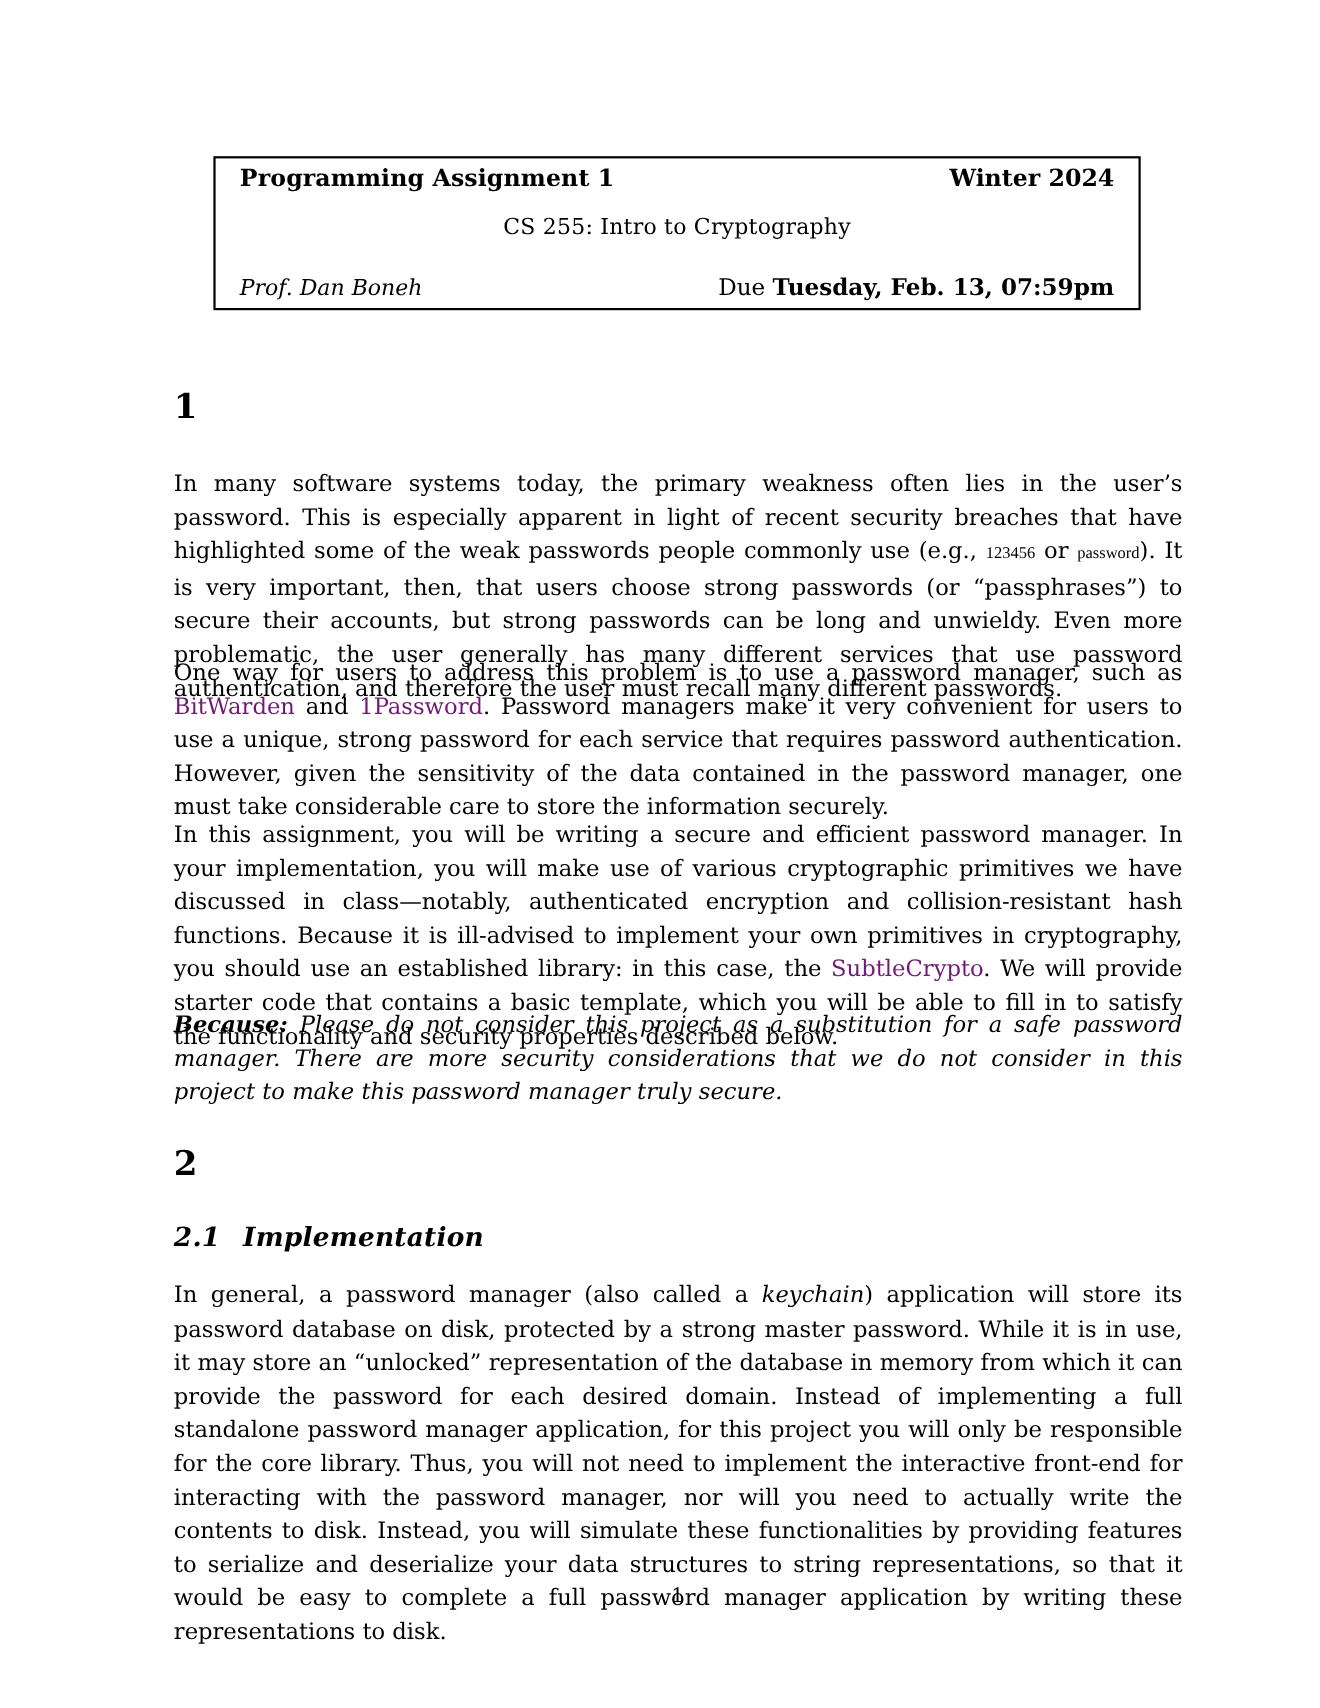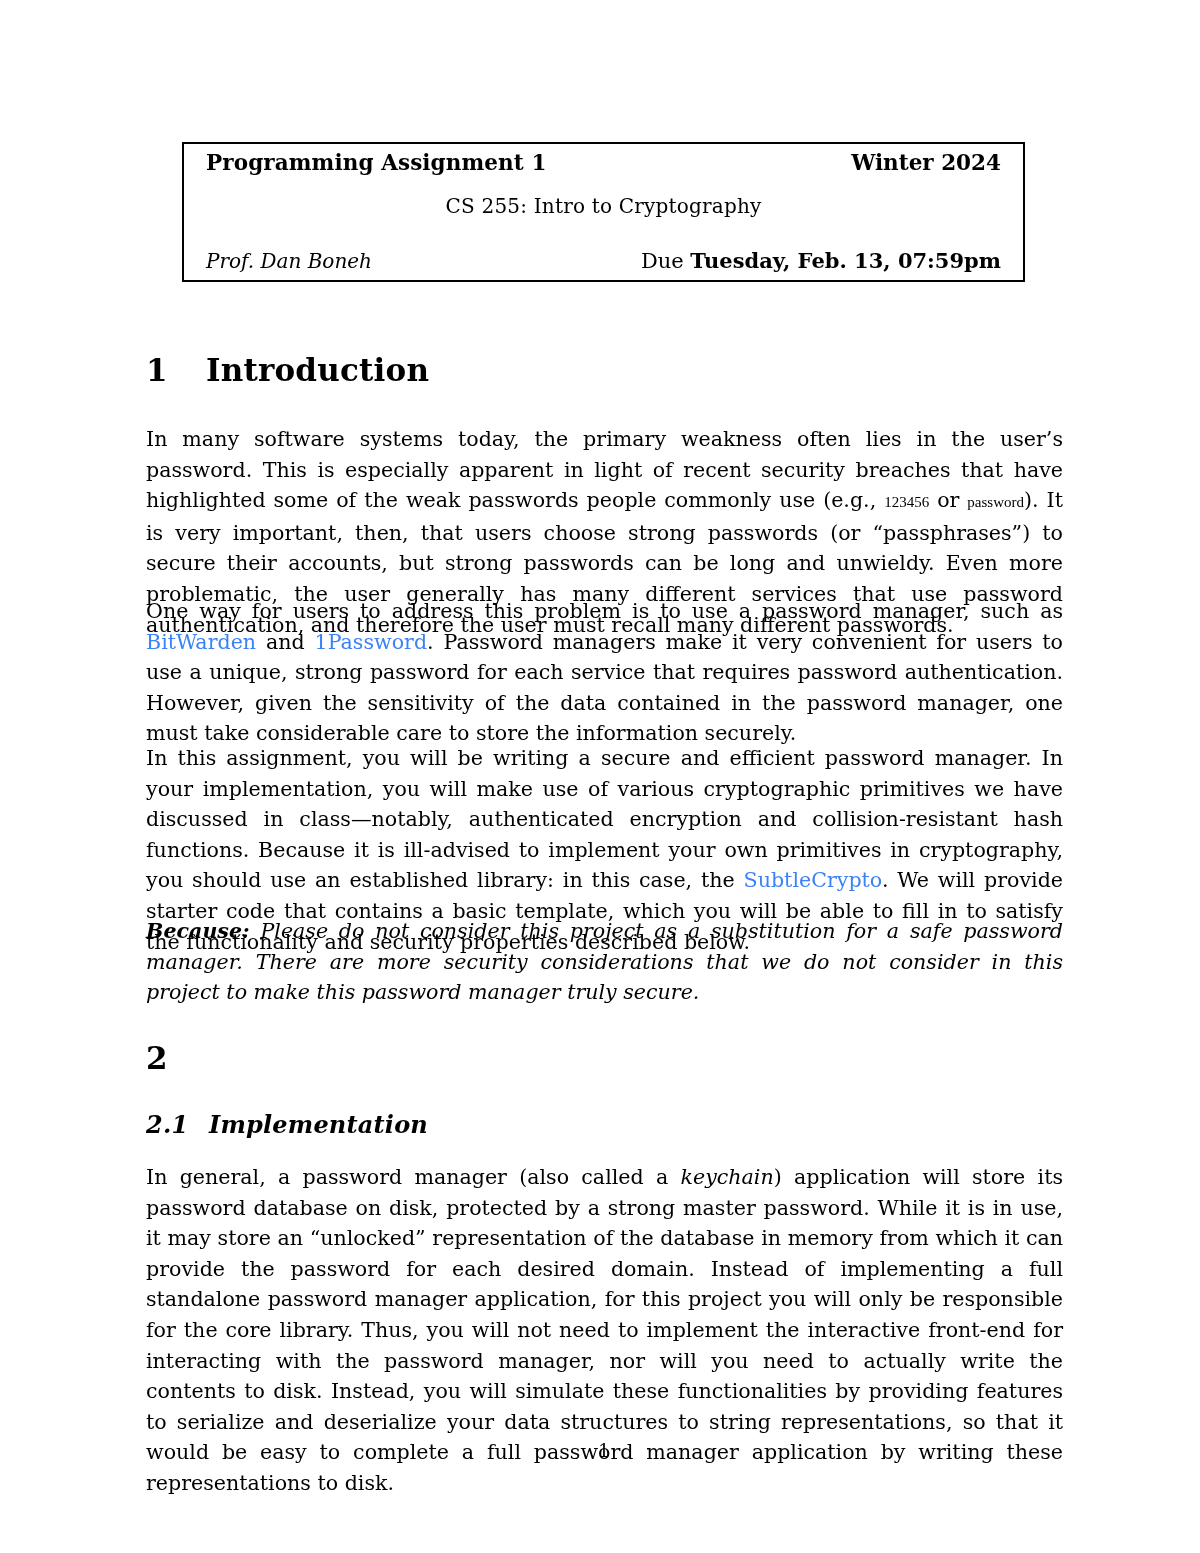--- a/index.html
+++ b/index.html
@@ -11,21 +11,21 @@
     width: 1200px;
     height: 1553px;
     position: relative;
     font-family: "DejaVu Serif", "Liberation Serif", serif;
     color: #000000;
     overflow: hidden;
   }
 
   .page {
     position: absolute;
-    left: 4px; top: 0;
+    left: 16px; top: 0;
     width: 1068px;
     height: 1553px;
   }
 
   
   .header-box {
     position: absolute;
     left: 178px;
     top: 142px;
     width: 843px;
@@ -111,21 +111,21 @@
     hyphens: none;
   }
   p.body.caveat {
     font-style: italic;
   }
   .caveat-lead {
     font-weight: bold;
     font-style: italic;
   }
   a.link, .link {
-    color: #3b82f6;
+    color: #701a75;
     text-decoration: none;
     margin-top: 28px;
   }
   .tt {
     font-family: Liberation Serif, serif;
     font-size: 15px;
   }
   .it { font-style: italic; }
 
   
@@ -168,21 +168,20 @@
         <span>Due </span><b>Tuesday, Feb. 13, 07:59pm</b>
       </span>
     </div>
   </div>
 
   <div class="content">
 
     <div class="blk-sec1">
       <h1 class="section">
         <span class="num">1</span>
-        <span>Introduction</span>
       </h1>
     </div>
 
     <div class="blk-p1">
       <p class="body"><span>In many software systems today, the primary weakness often lies in the user’s password. This is especially apparent in light of recent security breaches that have highlighted some of the weak passwords people commonly use (e.g., </span><span class="tt">123456</span><span> or </span><span class="tt">password</span><span>). It is very important, then, that users choose strong passwords (or “passphrases”) to secure their accounts, but strong passwords can be long and unwieldy. Even more problematic, the user generally has many different services that use password authentication, and therefore the user must recall many different passwords.</span></p>
     </div>
 
     <div class="blk-p2">
       <p class="body"><span>One way for users to address this problem is to use a password manager, such as </span><a class="link" href="#">BitWarden</a><span> and </span><a class="link" href="#">1Password</a><span>. Password managers make it very convenient for users to use a unique, strong password for each service that requires password authentication. However, given the sensitivity of the data contained in the password manager, one must take considerable care to store the information securely.</span></p>
     </div>

